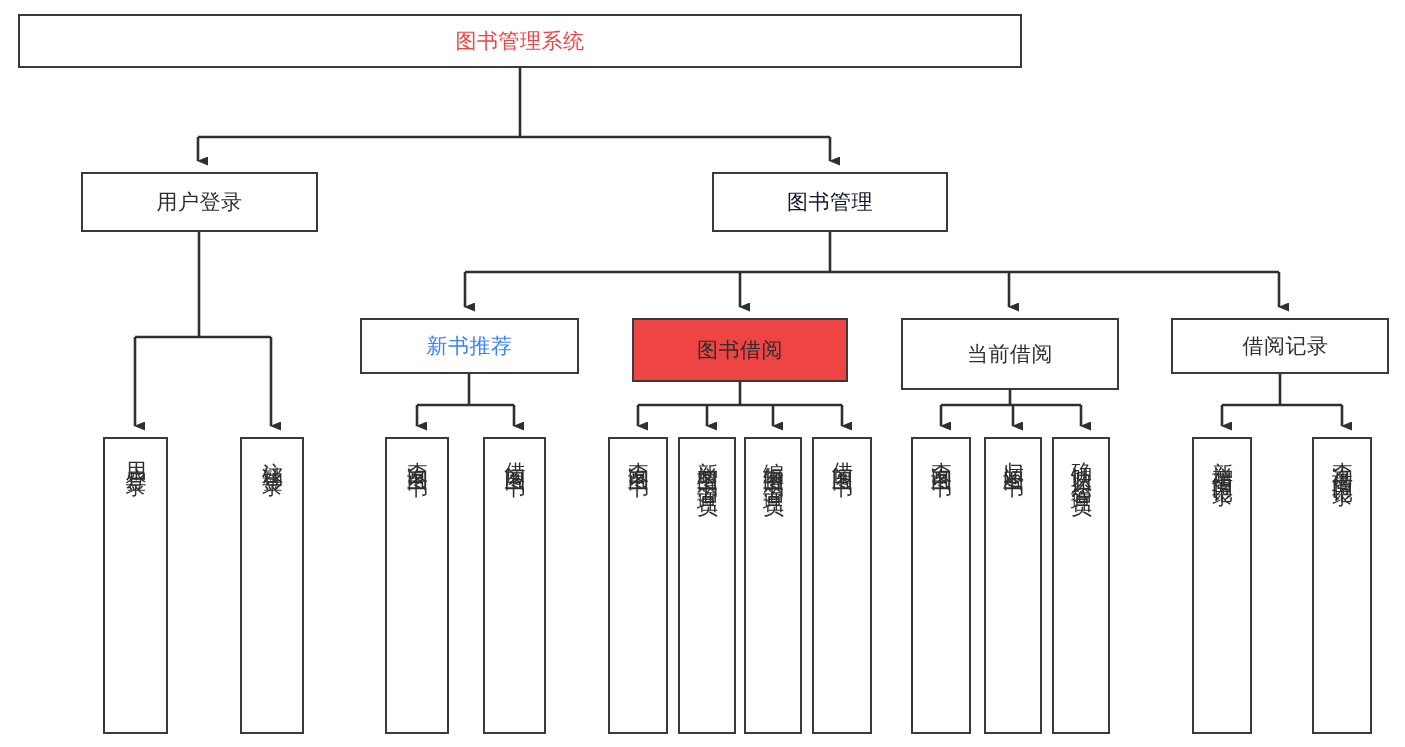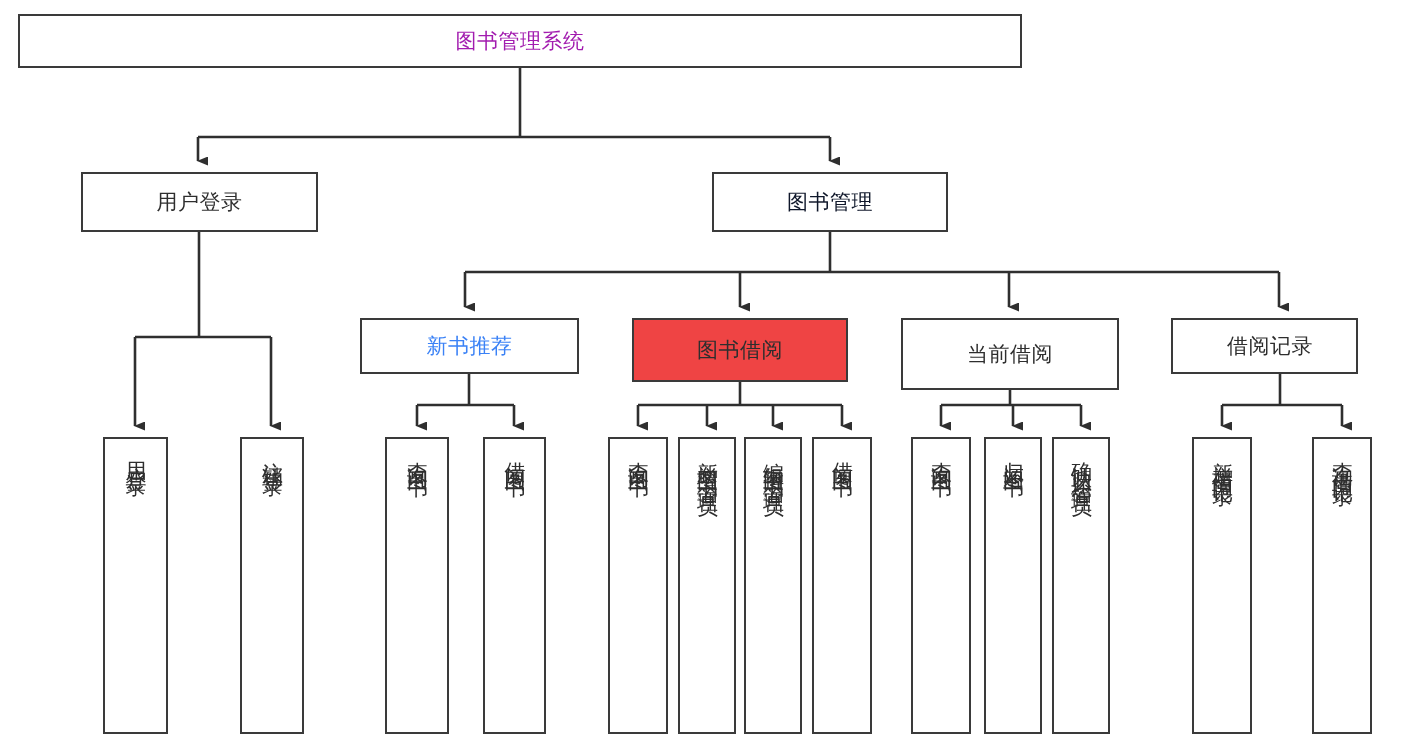--- a/index.html
+++ b/index.html
@@ -106,38 +106,38 @@
         <line x1="1081" y1="405" x2="1081" y2="426" marker-end="url(#arrowhead)"></line>
         <line x1="1280" y1="374" x2="1280" y2="405"></line>
         <line x1="1222" y1="405" x2="1342" y2="405"></line>
         <line x1="1222" y1="405" x2="1222" y2="426" marker-end="url(#arrowhead)"></line>
         <line x1="1342" y1="405" x2="1342" y2="426" marker-end="url(#arrowhead)"></line>
       </g>
   </svg>
 
   <div id="node-layer">
       <div class="node-box" style="left: 18px; top: 14px; width: 1004px; height: 54px; border-color: rgb(58, 58, 58); background: rgb(255, 255, 255);">
-        <span class="node-label" style="color: #a21caf;">图书管理系统</span>
+        <span class="node-label" style="color: #ef4444;">图书管理系统</span>
       </div>
       <div class="node-box" style="left: 81px; top: 172px; width: 237px; height: 60px; border-color: rgb(58, 58, 58); background: rgb(255, 255, 255);">
         <span class="node-label" style="color: rgb(46, 46, 46);">用户登录</span>
       </div>
       <div class="node-box" style="left: 712px; top: 172px; width: 236px; height: 60px; border-color: rgb(58, 58, 58); background: rgb(255, 255, 255);">
         <span class="node-label" style="color: #0f172a;">图书管理</span>
       </div>
       <div class="node-box" style="left: 360px; top: 318px; width: 219px; height: 56px; border-color: rgb(58, 58, 58); background: rgb(255, 255, 255);">
         <span class="node-label" style="color: #3b82f6;">新书推荐</span>
       </div>
       <div class="node-box" style="left: 632px; top: 318px; width: 216px; height: 64px; border-color: rgb(58, 58, 58); background: #ef4444;">
         <span class="node-label" style="color: rgb(46, 46, 46);">图书借阅</span>
       </div>
       <div class="node-box" style="left: 901px; top: 318px; width: 218px; height: 72px; border-color: rgb(58, 58, 58); background: rgb(255, 255, 255);">
         <span class="node-label" style="color: rgb(46, 46, 46);">当前借阅</span>
       </div>
-      <div class="node-box" style="left: 1171px; top: 318px; width: 187px; height: 56px; border-color: rgb(58, 58, 58); background: rgb(255, 255, 255); padding-left: 11px;">
+      <div class="node-box" style="left: 1171px; top: 318px; width: 218px; height: 56px; border-color: rgb(58, 58, 58); background: rgb(255, 255, 255); padding-left: 11px;">
         <span class="node-label" style="color: rgb(46, 46, 46);">借阅记录</span>
       </div>
       <div class="node-box vertical" style="left: 103px; top: 437px; width: 65px; height: 297px; border-color: rgb(58, 58, 58); background: rgb(255, 255, 255);">
         <span class="node-label" style="color: rgb(46, 46, 46);">用户登录</span>
       </div>
       <div class="node-box vertical" style="left: 240px; top: 437px; width: 64px; height: 297px; border-color: rgb(58, 58, 58); background: rgb(255, 255, 255);">
         <span class="node-label" style="color: rgb(46, 46, 46);">注销登录</span>
       </div>
       <div class="node-box vertical" style="left: 385px; top: 437px; width: 64px; height: 297px; border-color: rgb(58, 58, 58); background: rgb(255, 255, 255);">
         <span class="node-label" style="color: rgb(46, 46, 46);">查询图书</span>

